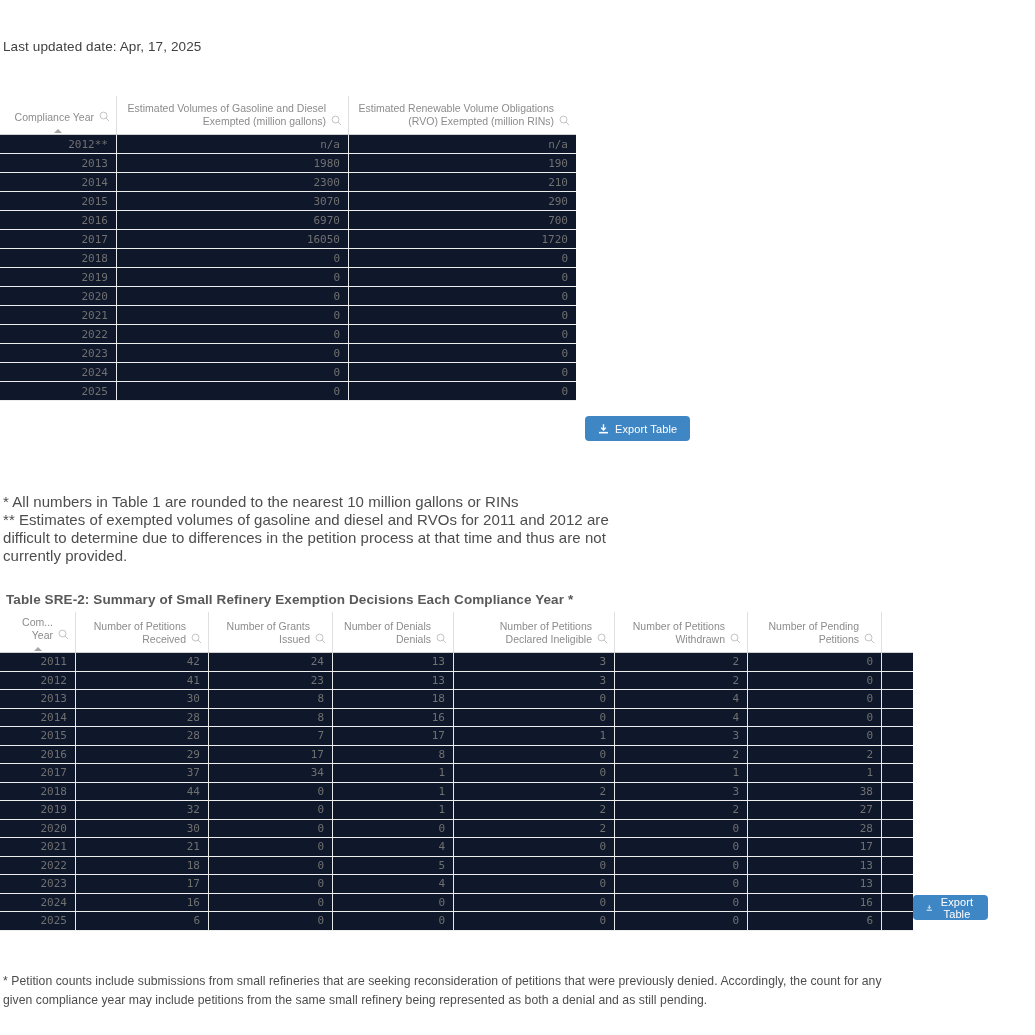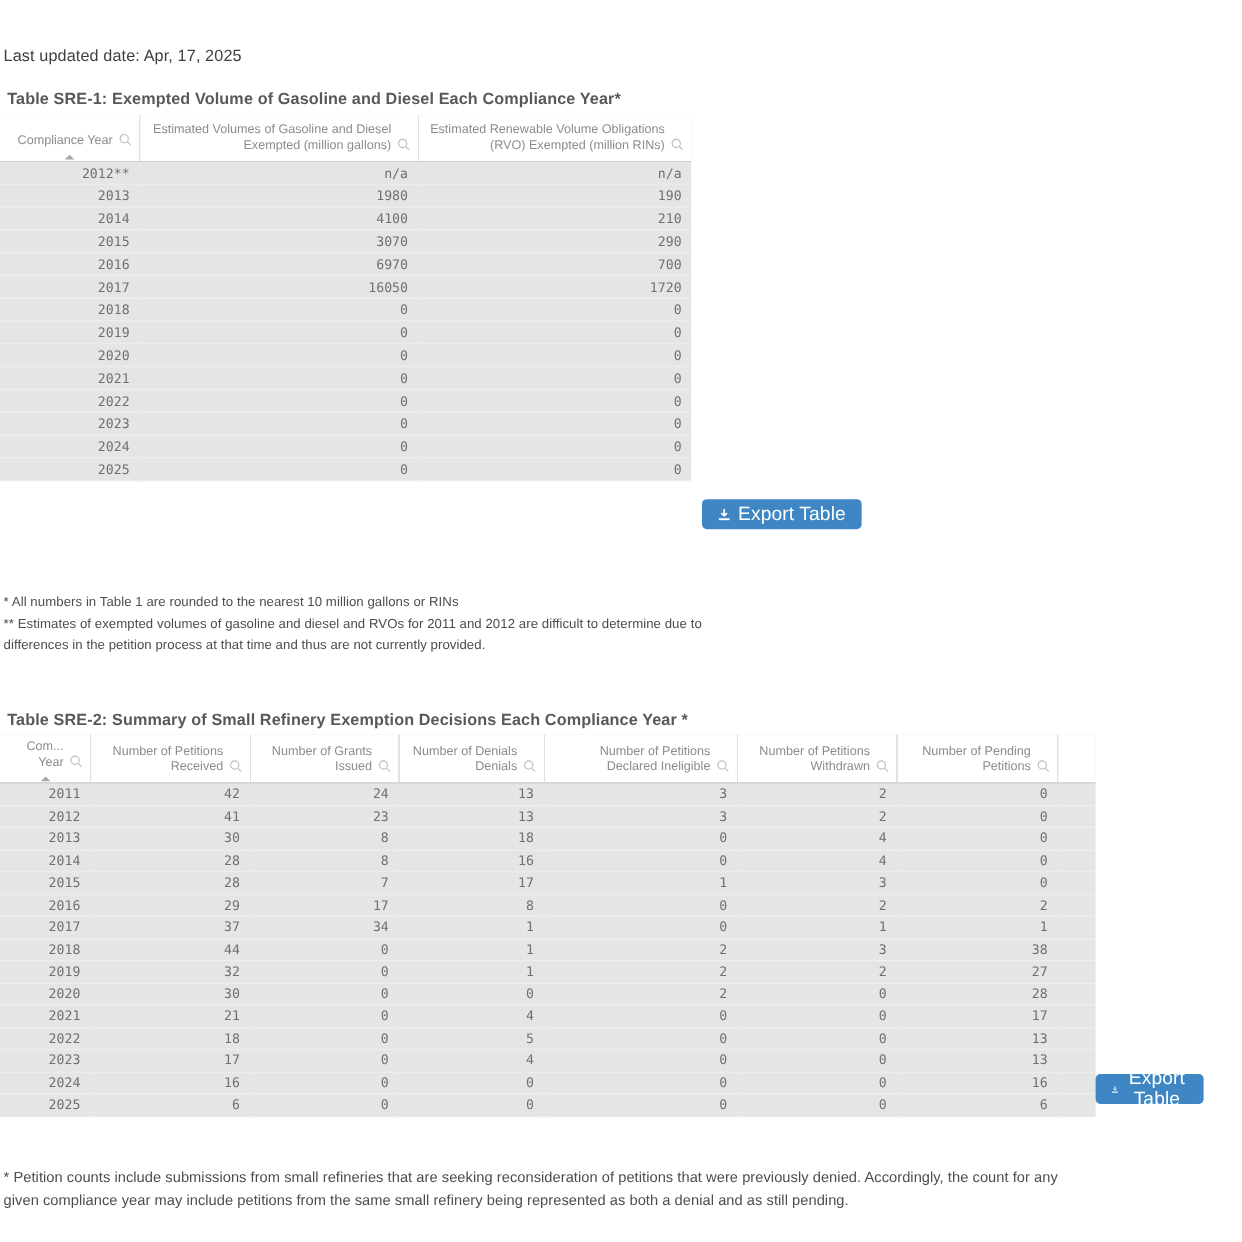--- a/index.html
+++ b/index.html
@@ -34,21 +34,21 @@
     color: #595959;
     letter-spacing: 0.1px;
   }
 
   
   .qtable {
     border-collapse: collapse;
     table-layout: fixed;
     font-size: 11.5px;
     color: #666;
-    background: #e5e5e5;
+    background: #0f172a;
   }
   .qtable th {
     font-weight: normal;
     color: #8c8c8c;
     font-size: 10.5px;
     line-height: 12.5px;
     vertical-align: bottom;
     border-right: 1px solid #e0e0e0;
     border-bottom: 1px solid #d0d0d0;
     padding: 0;
@@ -118,36 +118,36 @@
     position: absolute;
     display: inline-flex;
     align-items: center;
     justify-content: center;
     gap: 6px;
     background: #3f86c4;
     color: #ffffff;
     border: none;
     border-radius: 4px;
     font-family: "Liberation Sans", sans-serif;
-    font-size: 16px;
+    font-size: 11px;
     letter-spacing: 0.1px;
     cursor: pointer;
     padding: 0 13px;
     height: 25px;
     box-sizing: border-box;
   }
   .dl-ico { width: 11px; height: 12px; display: block; }
 
   #export1 { left: 585px; top: 416px; }
   #export2 { left: 913px; top: 895px; }
 
   
   .footnote {
     position: absolute;
-    font-size: 11px;
+    font-size: 15px;
     line-height: 18px;
     color: #4d4d4d;
     letter-spacing: 0.05px;
   }
   #fn1 { left: 3px; top: 493px; width: 620px; }
   #fn1 div { margin-bottom: 0px; }
   #fn2 { left: 3px; top: 972px; width: 910px; font-size: 12.2px; line-height: 19px; }
 
   
   #table2-title { position: absolute; left: 6px; top: 592px; }
@@ -165,21 +165,20 @@
   #table2 tbody tr { height: 18.5px; }
   #table2 thead th.d0 .th-inner { padding-bottom: 11px; }
 </style>
 </head>
 <body>
 
 <div class="page">
 
   <div class="last-updated">Last updated date: Apr, 17, 2025</div>
 
-  <div class="table-title" id="table1-title">Table SRE-1: Exempted Volume of Gasoline and Diesel Each Compliance Year*</div>
 
   <div id="table1-wrap">
     <table class="qtable" id="table1">
       <thead>
         <tr>
             <th class="c0">
               <div class="th-inner">
                 <span class="th-label">Compliance Year</span>
                 <svg class="search-ico" viewBox="0 0 16 16">
                   <circle cx="6.6" cy="6.6" r="5" fill="none" stroke="#999" stroke-width="1.4"></circle>
@@ -214,21 +213,21 @@
             <td>n/a</td>
             <td class="last-col">n/a</td>
           </tr>
           <tr>
             <td>2013</td>
             <td>1980</td>
             <td class="last-col">190</td>
           </tr>
           <tr>
             <td>2014</td>
-            <td>4100</td>
+            <td>2300</td>
             <td class="last-col">210</td>
           </tr>
           <tr>
             <td>2015</td>
             <td>3070</td>
             <td class="last-col">290</td>
           </tr>
           <tr>
             <td>2016</td>
             <td>6970</td>

